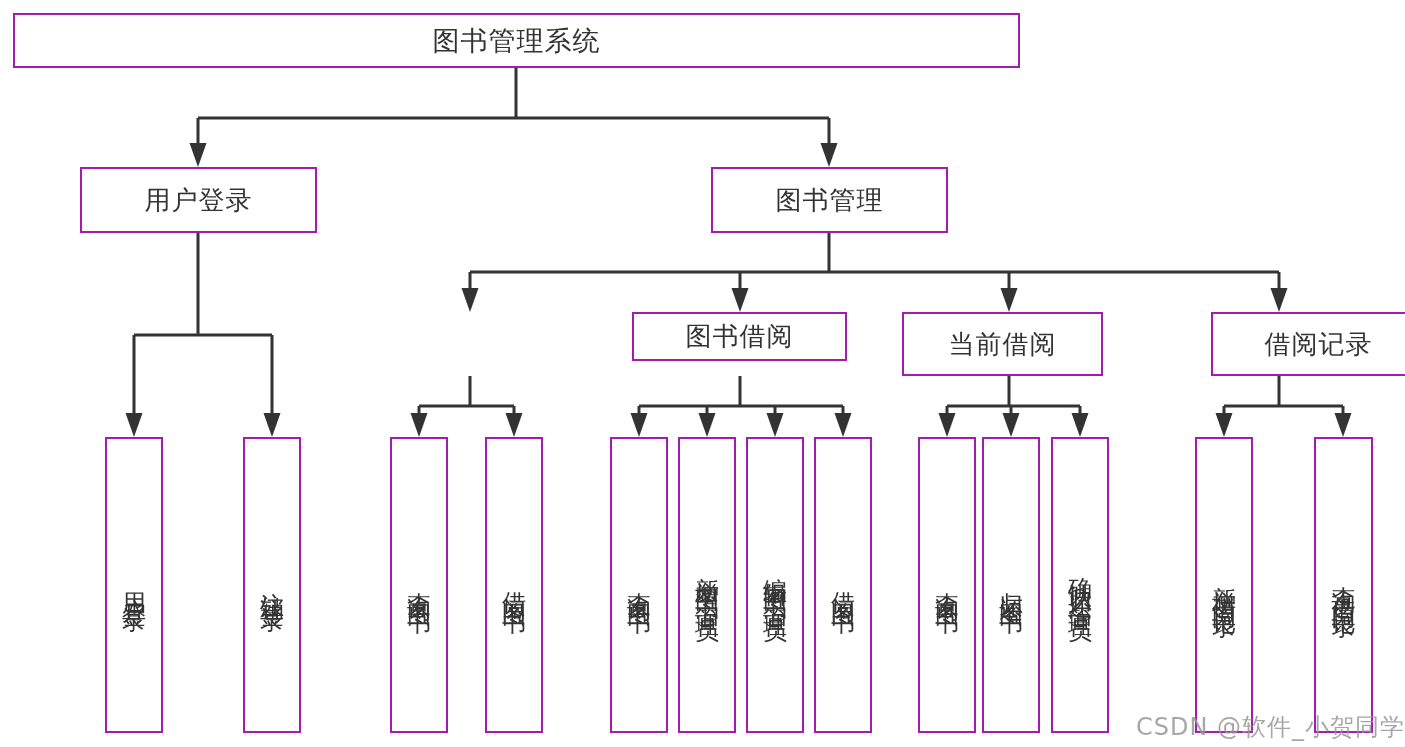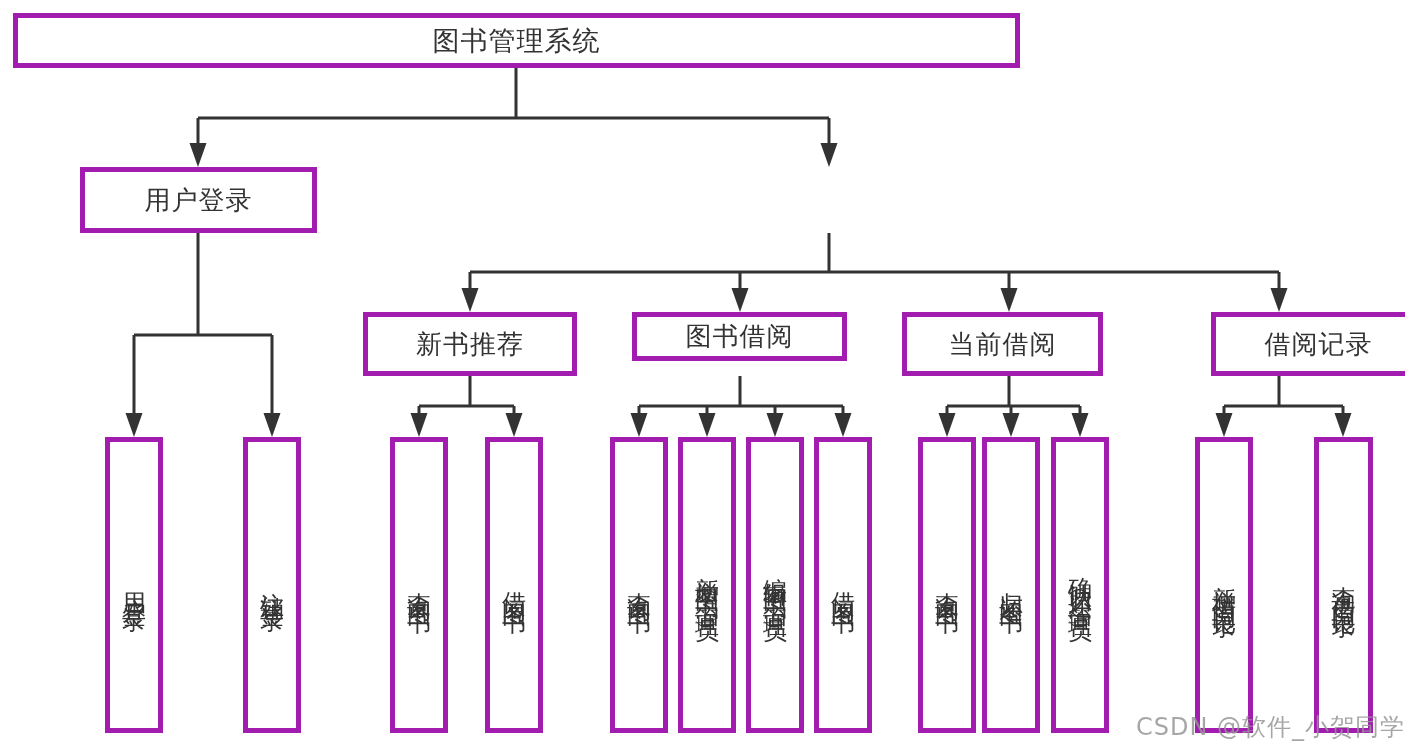--- a/index.html
+++ b/index.html
@@ -3,21 +3,21 @@
 <meta charset="utf-8">
 <style>
   html, body { margin:0; padding:0; background:#ffffff; }
   body { font-family:"DejaVu Sans", sans-serif; }
   .canvas { position:relative; width:1405px; height:747px; background:#ffffff; overflow:hidden; }
   .canvas svg { position:absolute; left:0; top:0; }
   .ln { fill:none; stroke:#333333; stroke-width:3; }
   .ah { fill:#333333; stroke:none; }
   .box {
     position:absolute; box-sizing:border-box;
-    border:5px solid #a21caf; background:#ffffff;
+    border:2px solid #a21caf; background:#ffffff;
     display:flex; align-items:center; justify-content:center;
   }
   .hlabel { font-size:26px; color:#333333; letter-spacing:1px; white-space:nowrap; }
   .root-box .hlabel { font-size:27px; }
   .vlabel {
     writing-mode:vertical-rl; text-orientation:mixed;
     font-size:24px; line-height:1; letter-spacing:6px; color:#333333;
   }
   .watermark {
     position:absolute; right:0; bottom:4px;
@@ -62,24 +62,24 @@
     </g>
   </svg>
 
   <div class="box root-box" style="left:13px;top:13px;width:1007px;height:55px">
     <span class="hlabel">图书管理系统</span>
   </div>
 
   <div class="box" style="left:80px;top:167px;width:237px;height:66px">
     <span class="hlabel">用户登录</span>
   </div>
+  <div class="box" style="left:711px;top:167px;width:237px;height:66px">
+    <span class="hlabel">图书管理</span>
+  </div>
 
-  <div class="box" style="left:363px;top:312px;width:214px;height:64px">
-    <span class="hlabel">新书推荐</span>
-  </div>
   <div class="box" style="left:632px;top:312px;width:215px;height:49px">
     <span class="hlabel">图书借阅</span>
   </div>
   <div class="box" style="left:902px;top:312px;width:201px;height:64px">
     <span class="hlabel">当前借阅</span>
   </div>
   <div class="box" style="left:1211px;top:312px;width:215px;height:64px">
     <span class="hlabel">借阅记录</span>
   </div>
 

